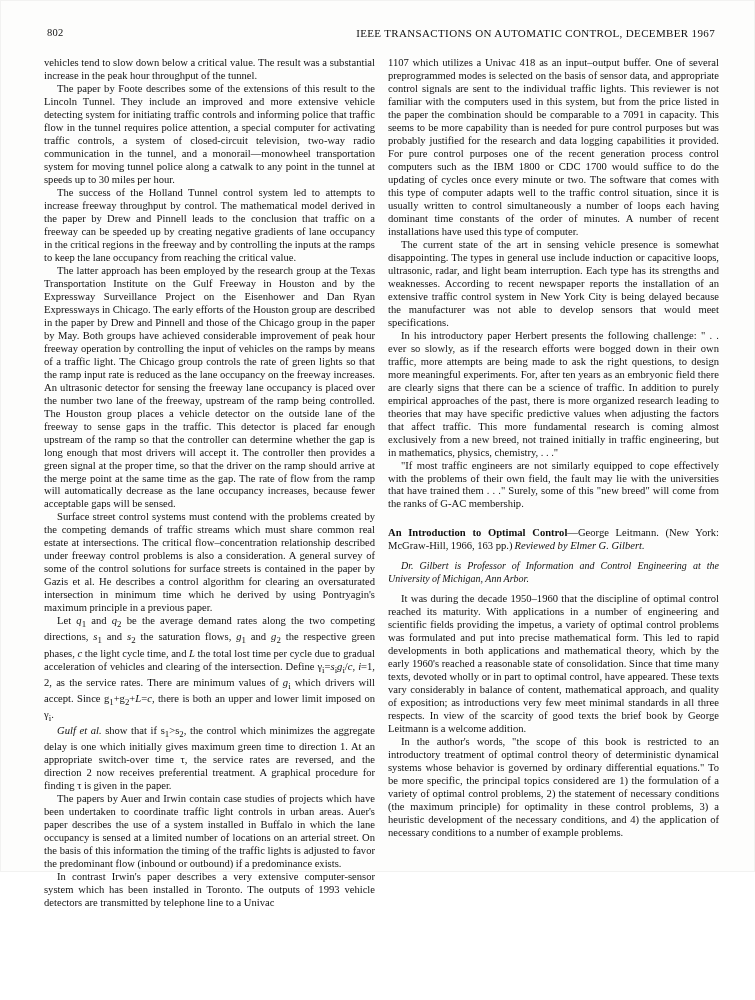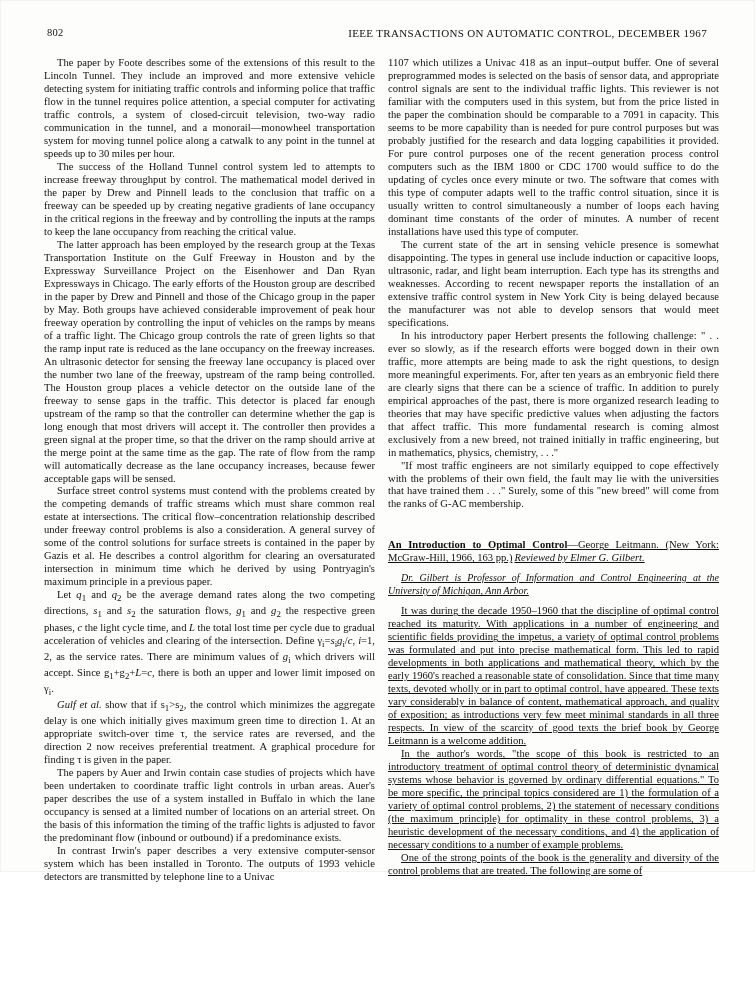--- a/index.html
+++ b/index.html
@@ -43,21 +43,21 @@
   }
   .folio {
     position: absolute;
     left: 0;
     top: 0;
     font-size: 10.5px;
     font-variant: normal;
   }
   .journal-title {
     position: absolute;
-    right: 8px;
+    right: 0;
     top: 0;
     font-size: 11px;
     letter-spacing: 0.35px;
     white-space: nowrap;
   }
 
   .columns {
     position: absolute;
     top: 57px;
     left: 44px;
@@ -77,21 +77,21 @@
     line-height: 12.98px;
     text-align: justify;
     text-justify: inter-word;
     -webkit-hyphens: none;
     hyphens: none;
     word-spacing: -0.1px;
   }
   p.indent { text-indent: 13px; }
   p.noindent { text-indent: 0; }
 
-  .review-block { margin-top: 28px; text-decoration: underline; }
+  .review-block { margin-top: 16px; }
   .review-head {
     font-size: 10.6px;
     line-height: 12.98px;
     text-align: justify;
     text-indent: 0;
     margin: 0;
   }
   .review-head .bold { font-weight: bold; }
   .review-head .ital { font-style: italic; }
   .reviewer-bio {
@@ -112,20 +112,21 @@
 <div class="page">
 
   <div class="running-head">
     <span class="folio">802</span>
     <span class="journal-title">IEEE TRANSACTIONS ON AUTOMATIC CONTROL, DECEMBER 1967</span>
   </div>
 
   <div class="columns">
 
     <div class="col">
+      <p class="noindent">vehicles tend to slow down below a critical value. The result was a substantial increase in the peak hour throughput of the tunnel.</p>
       <p class="indent">The paper by Foote describes some of the extensions of this result to the Lincoln Tunnel. They include an improved and more extensive vehicle detecting system for initiating traffic controls and informing police that traffic flow in the tunnel requires police attention, a special computer for activating traffic controls, a system of closed-circuit television, two-way radio communication in the tunnel, and a monorail—monowheel transportation system for moving tunnel police along a catwalk to any point in the tunnel at speeds up to 30 miles per hour.</p>
       <p class="indent">The success of the Holland Tunnel control system led to attempts to increase freeway throughput by control. The mathematical model derived in the paper by Drew and Pinnell leads to the conclusion that traffic on a freeway can be speeded up by creating negative gradients of lane occupancy in the critical regions in the freeway and by controlling the inputs at the ramps to keep the lane occupancy from reaching the critical value.</p>
       <p class="indent">The latter approach has been employed by the research group at the Texas Transportation Institute on the Gulf Freeway in Houston and by the Expressway Surveillance Project on the Eisenhower and Dan Ryan Expressways in Chicago. The early efforts of the Houston group are described in the paper by Drew and Pinnell and those of the Chicago group in the paper by May. Both groups have achieved considerable improvement of peak hour freeway operation by controlling the input of vehicles on the ramps by means of a traffic light. The Chicago group controls the rate of green lights so that the ramp input rate is reduced as the lane occupancy on the freeway increases. An ultrasonic detector for sensing the freeway lane occupancy is placed over the number two lane of the freeway, upstream of the ramp being controlled. The Houston group places a vehicle detector on the outside lane of the freeway to sense gaps in the traffic. This detector is placed far enough upstream of the ramp so that the controller can determine whether the gap is long enough that most drivers will accept it. The controller then provides a green signal at the proper time, so that the driver on the ramp should arrive at the merge point at the same time as the gap. The rate of flow from the ramp will automatically decrease as the lane occupancy increases, because fewer acceptable gaps will be sensed.</p>
       <p class="indent">Surface street control systems must contend with the problems created by the competing demands of traffic streams which must share common real estate at intersections. The critical flow–concentration relationship described under freeway control problems is also a consideration. A general survey of some of the control solutions for surface streets is contained in the paper by Gazis et al. He describes a control algorithm for clearing an oversaturated intersection in minimum time which he derived by using Pontryagin's maximum principle in a previous paper.</p>
       <p class="indent">Let <i>q</i><sub>1</sub> and <i>q</i><sub>2</sub> be the average demand rates along the two competing directions, <i>s</i><sub>1</sub> and <i>s</i><sub>2</sub> the saturation flows, <i>g</i><sub>1</sub> and <i>g</i><sub>2</sub> the respective green phases, <i>c</i> the light cycle time, and <i>L</i> the total lost time per cycle due to gradual acceleration of vehicles and clearing of the intersection. Define γ<sub>i</sub>=<i>s</i><sub>i</sub><i>g</i><sub>i</sub>/<i>c</i>, <i>i</i>=1, 2, as the service rates. There are minimum values of <i>g</i><sub>i</sub> which drivers will accept. Since g<sub>1</sub>+g<sub>2</sub>+<i>L</i>=<i>c</i>, there is both an upper and lower limit imposed on γ<sub>i</sub>.</p>
       <p class="indent"><i>Gulf et al.</i> show that if s<sub>1</sub>&gt;s<sub>2</sub>, the control which minimizes the aggregate delay is one which initially gives maximum green time to direction 1. At an appropriate switch-over time τ, the service rates are reversed, and the direction 2 now receives preferential treatment. A graphical procedure for finding τ is given in the paper.</p>
       <p class="indent">The papers by Auer and Irwin contain case studies of projects which have been undertaken to coordinate traffic light controls in urban areas. Auer's paper describes the use of a system installed in Buffalo in which the lane occupancy is sensed at a limited number of locations on an arterial street. On the basis of this information the timing of the traffic lights is adjusted to favor the predominant flow (inbound or outbound) if a predominance exists.</p>
       <p class="indent">In contrast Irwin's paper describes a very extensive computer-sensor system which has been installed in Toronto. The outputs of 1993 vehicle detectors are transmitted by telephone line to a Univac</p>
     </div>
 
@@ -136,19 +137,18 @@
       <p class="indent">"If most traffic engineers are not similarly equipped to cope effectively with the problems of their own field, the fault may lie with the universities that have trained them . . ." Surely, some of this "new breed" will come from the ranks of G-AC membership.</p>
 
       <div class="review-block">
         <p class="review-head">
           <span class="bold">An Introduction to Optimal Control</span><span>—</span><span>George Leitmann. (New York: McGraw-Hill, 1966, 163 pp.)</span><span class="smallgap"></span><span class="ital">Reviewed by Elmer G. Gilbert.</span>
         </p>
         <p class="reviewer-bio">Dr. Gilbert is Professor of Information and Control Engineering at the University of Michigan, Ann Arbor.</p>
         <div class="review-body">
           <p class="indent">It was during the decade 1950–1960 that the discipline of optimal control reached its maturity. With applications in a number of engineering and scientific fields providing the impetus, a variety of optimal control problems was formulated and put into precise mathematical form. This led to rapid developments in both applications and mathematical theory, which by the early 1960's reached a reasonable state of consolidation. Since that time many texts, devoted wholly or in part to optimal control, have appeared. These texts vary considerably in balance of content, mathematical approach, and quality of exposition; as introductions very few meet minimal standards in all three respects. In view of the scarcity of good texts the brief book by George Leitmann is a welcome addition.</p>
           <p class="indent">In the author's words, "the scope of this book is restricted to an introductory treatment of optimal control theory of deterministic dynamical systems whose behavior is governed by ordinary differential equations." To be more specific, the principal topics considered are 1) the formulation of a variety of optimal control problems, 2) the statement of necessary conditions (the maximum principle) for optimality in these control problems, 3) a heuristic development of the necessary conditions, and 4) the application of necessary conditions to a number of example problems.</p>
-          <p class="indent">One of the strong points of the book is the generality and diversity of the control problems that are treated. The following are some of</p>
         </div>
       </div>
     </div>
 
   </div>
 </div>
 
 </body></html>

